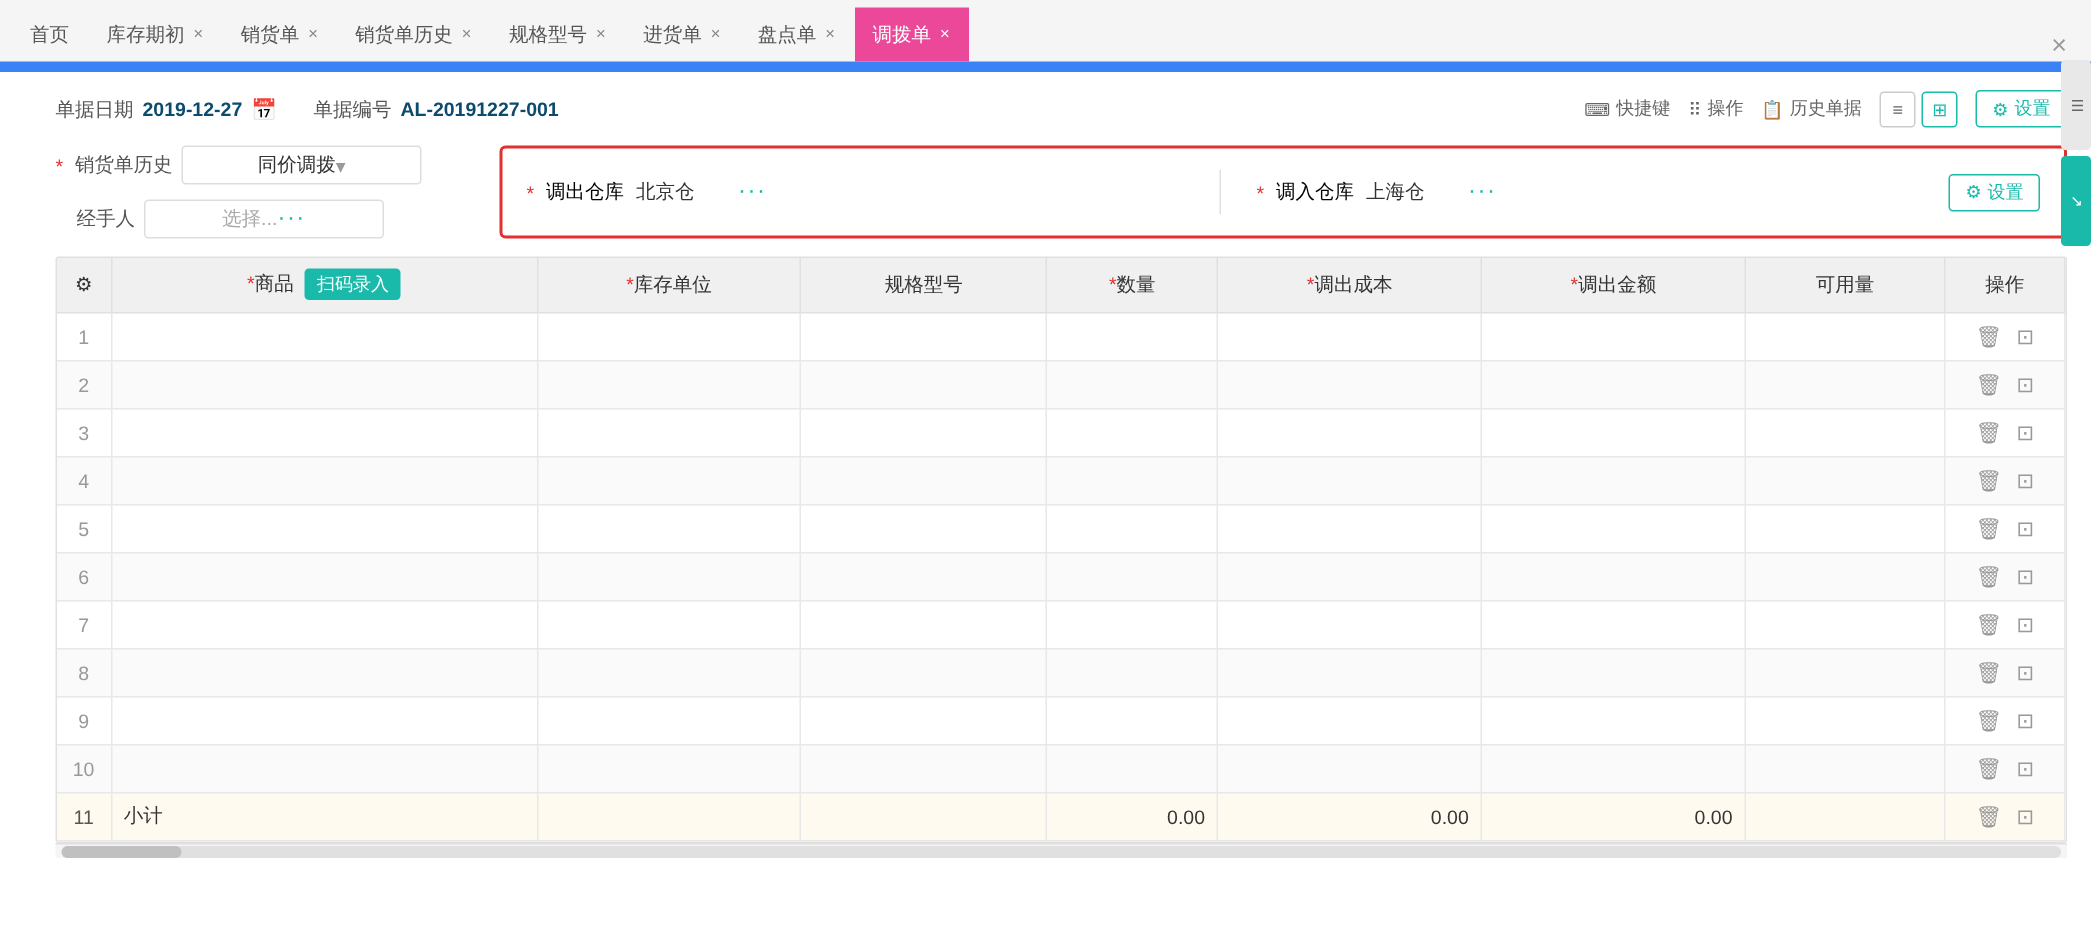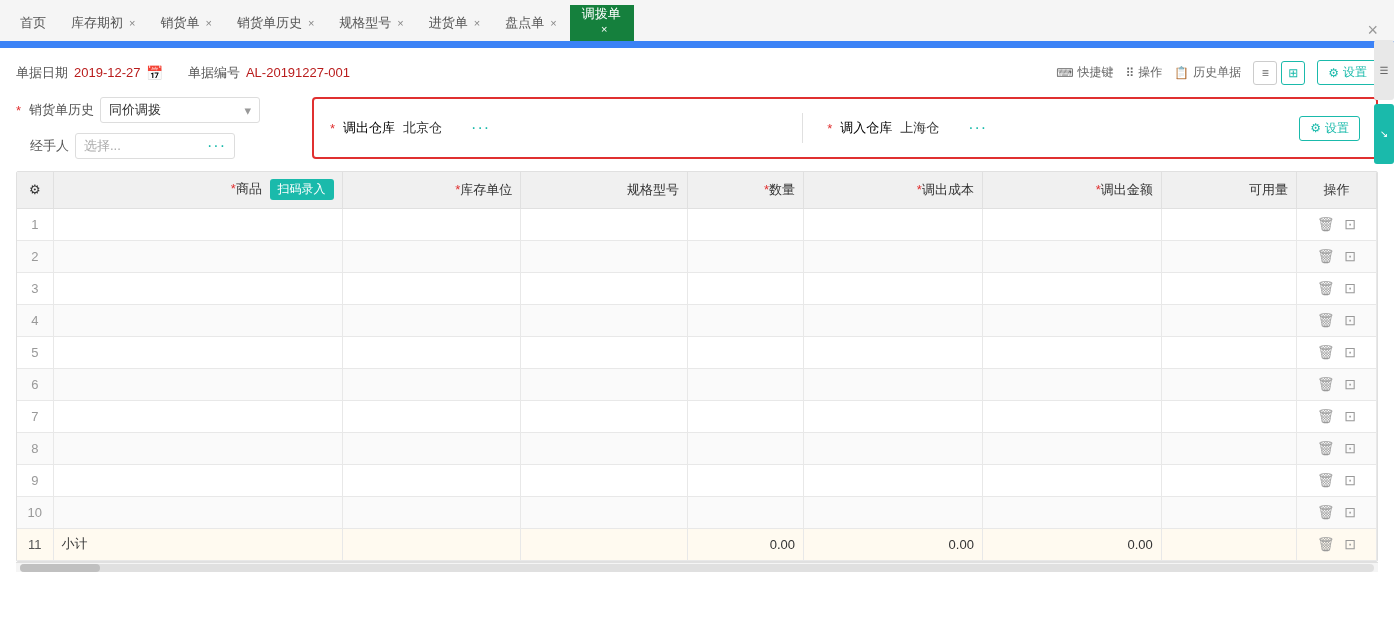--- a/index.html
+++ b/index.html
@@ -19,64 +19,64 @@
       align-items: center;
       padding: 0 12px;
       height: 36px;
       cursor: pointer;
       font-size: 13px;
       color: #555;
       white-space: nowrap;
       border-right: 1px solid transparent;
     }
     .tab-item.active {
-      background: #15803d;
+      background: #ec4899;
       color: #fff;
-      flex-direction: column;
     }
     .tab-item .close-icon {
       margin-left: 6px;
       font-size: 11px;
       cursor: pointer;
       opacity: 0.7;
     }
     .tab-item.active .close-icon { opacity: 1; color: #fff; }
     .tab-bar-close {
       margin-left: auto;
       cursor: pointer;
       font-size: 18px;
       color: #999;
       padding: 0 8px;
     }
 
     
     .main-content {
       padding: 12px 16px;
       background: #fff;
+      margin-left: 21px;
     }
 
     
     .header-row {
       display: flex;
       align-items: center;
       margin-bottom: 12px;
     }
     .header-field {
       display: flex;
       align-items: center;
       margin-right: 24px;
       font-size: 13px;
     }
     .header-field label {
       color: #555;
       margin-right: 6px;
     }
     .header-field .value {
-      color: #b91c1c;
-      font-weight: 400;
+      color: #0c4a6e;
+      font-weight: 700;
     }
     .header-field .calendar-icon {
       margin-left: 6px;
       color: #1abaab;
       cursor: pointer;
       font-size: 14px;
     }
     .header-actions {
       margin-left: auto;
       display: flex;
@@ -133,21 +133,21 @@
     }
     .form-field .req { color: #e03030; margin-right: 2px; }
     .form-field label { color: #555; white-space: nowrap; }
     .form-field .select-box {
       display: flex;
       align-items: center;
       border: 1px solid #ddd;
       border-radius: 3px;
       padding: 3px 8px;
       min-width: 160px;
-      justify-content: space-between;
+      justify-content: center;
       cursor: pointer;
       background: #fff;
     }
     .more-btn {
       color: #1abaab;
       cursor: pointer;
       font-size: 16px;
       letter-spacing: 1px;
     }
     .warehouse-field {
@@ -173,21 +173,21 @@
     }
     .data-table {
       width: 100%;
       border-collapse: collapse;
     }
     .data-table thead tr {
       background: #f0f0f0;
       height: 36px;
     }
     .data-table thead th {
-      text-align: right;
+      text-align: center;
       padding: 0 8px;
       font-weight: normal;
       font-size: 13px;
       color: #333;
       border-right: 1px solid #e0e0e0;
       border-bottom: 1px solid #e0e0e0;
       white-space: nowrap;
     }
     .data-table thead th .req { color: #e03030; }
     .data-table thead th.th-settings {

